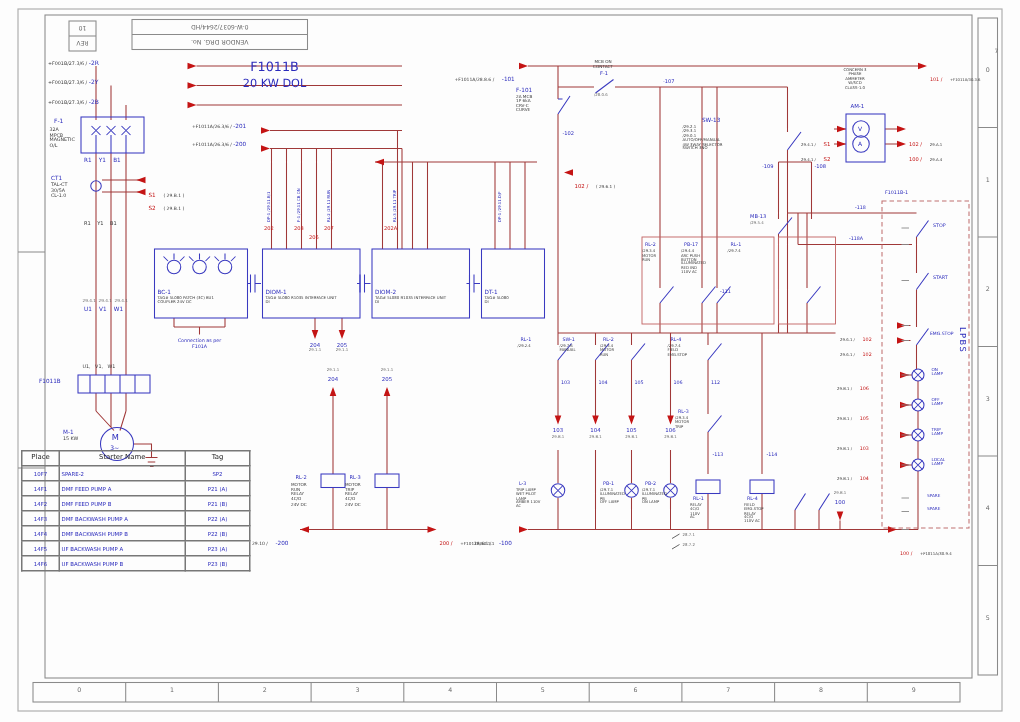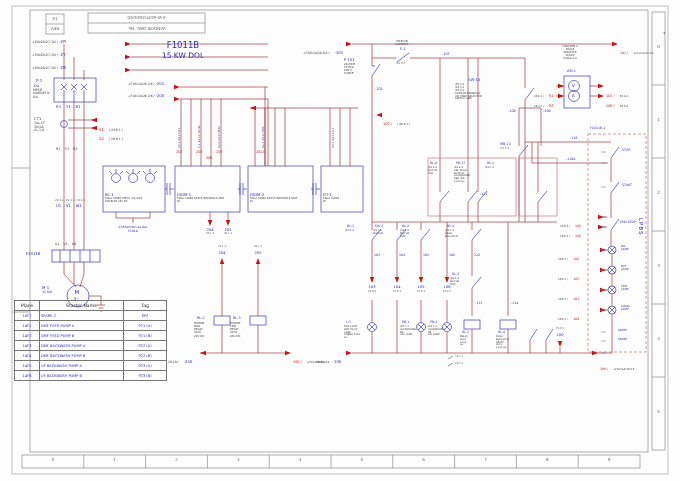--- a/index.html
+++ b/index.html
@@ -177,21 +177,21 @@
 <span class="lbl g ctr" style="left:578.2px;top:458px;width:61.8px;font-size:4.2px;">9</span>
 
 <span class="lbl g ctr" style="left:652px;top:45px;width:13px;font-size:4.2px;">0</span>
 <span class="lbl g ctr" style="left:652px;top:118px;width:13px;font-size:4.2px;">1</span>
 <span class="lbl g ctr" style="left:652px;top:191px;width:13px;font-size:4.2px;">2</span>
 <span class="lbl g ctr" style="left:652px;top:264px;width:13px;font-size:4.2px;">3</span>
 <span class="lbl g ctr" style="left:652px;top:337px;width:13px;font-size:4.2px;">4</span>
 <span class="lbl g ctr" style="left:652px;top:410px;width:13px;font-size:4.2px;">5</span>
 
 <span class="lbl b ctr" style="left:148px;top:41px;width:70px;font-size:8.5px;">F1011B</span>
-<span class="lbl b ctr" style="left:148px;top:52px;width:70px;font-size:7.5px;">15 KW DOL</span>
+<span class="lbl b ctr" style="left:148px;top:52px;width:70px;font-size:7.5px;">20 KW DOL</span>
 
 <span class="lbl" style="left:32px;top:40px;font-size:3.2px;"><span class="k">+F001B/27.3/6 /</span> <span class="b" style="font-size:4px;">-2R</span></span>
 <span class="lbl" style="left:32px;top:53px;font-size:3.2px;"><span class="k">+F001B/27.3/6 /</span> <span class="b" style="font-size:4px;">-2Y</span></span>
 <span class="lbl" style="left:32px;top:66px;font-size:3.2px;"><span class="k">+F001B/27.3/6 /</span> <span class="b" style="font-size:4px;">-2B</span></span>
 
 <span class="lbl" style="left:128px;top:82px;font-size:3px;"><span class="k">+F1011A/26.3/6 /</span> <span class="b" style="font-size:3.8px;">-201</span></span>
 <span class="lbl" style="left:128px;top:94px;font-size:3px;"><span class="k">+F1011A/26.3/6 /</span> <span class="b" style="font-size:3.8px;">-200</span></span>
 
 <span class="lbl b" style="left:36px;top:79px;font-size:4px;">F-1</span>
 <span class="lbl k" style="left:33px;top:85px;font-size:3.2px;">32A

